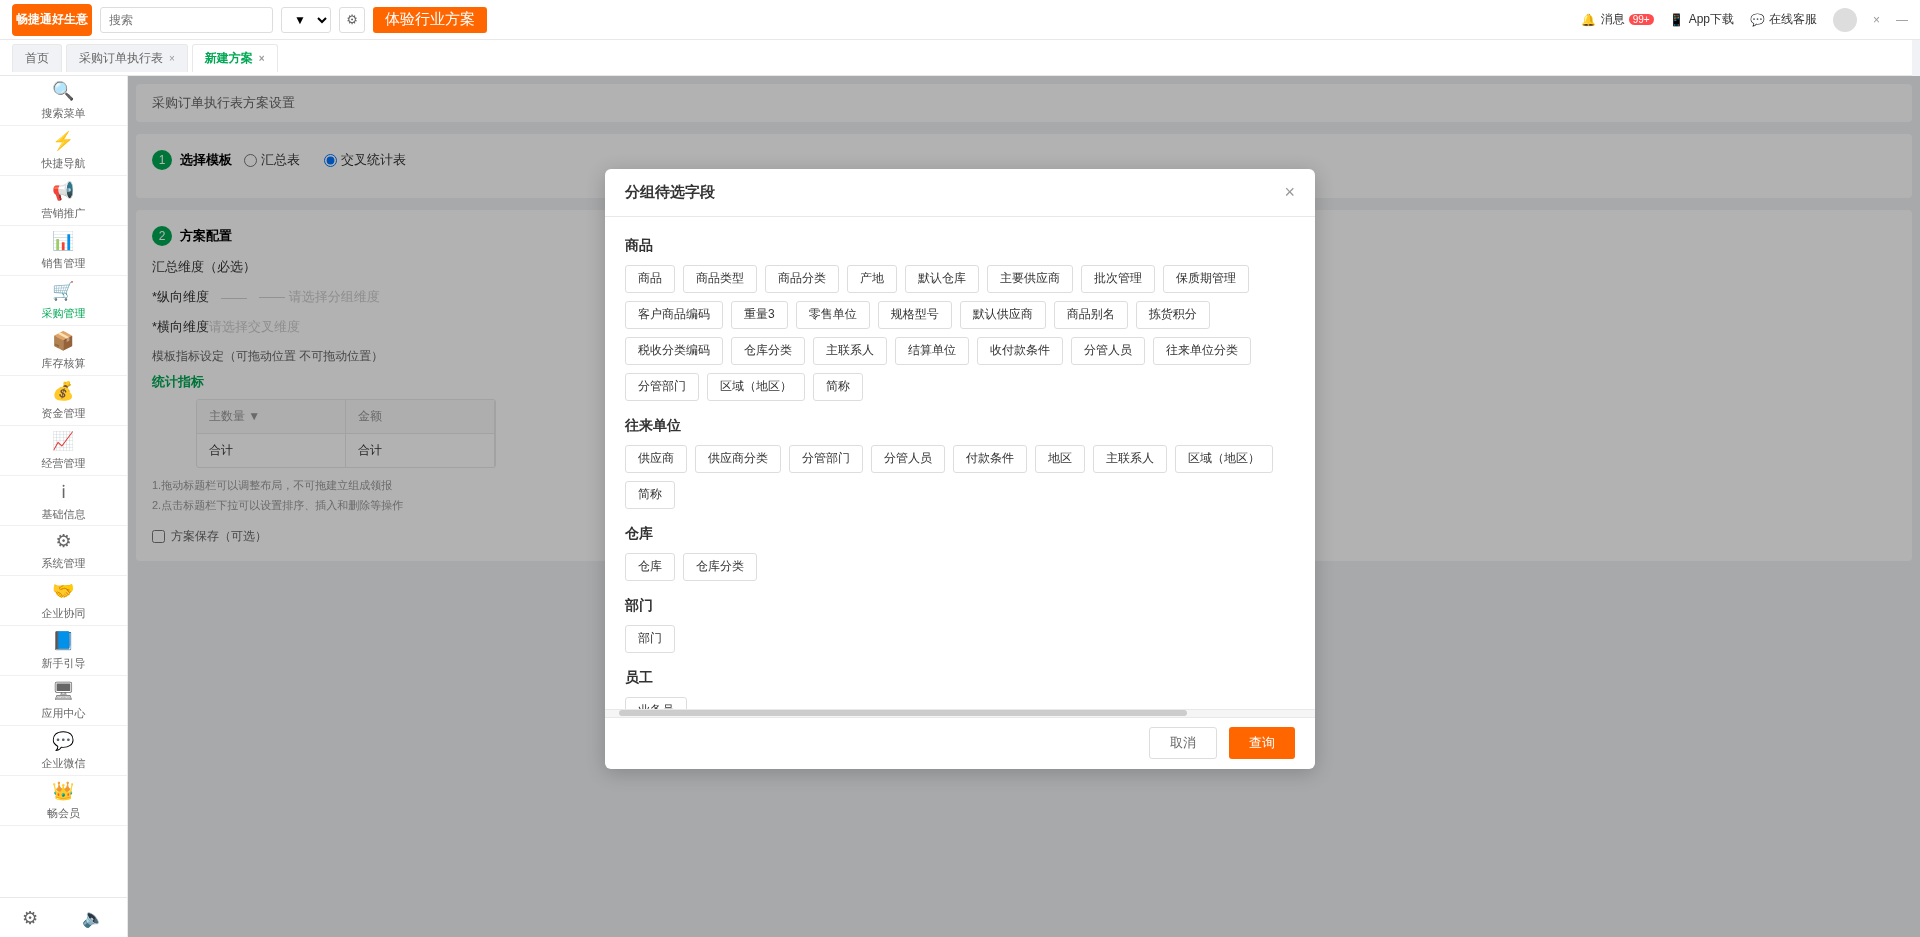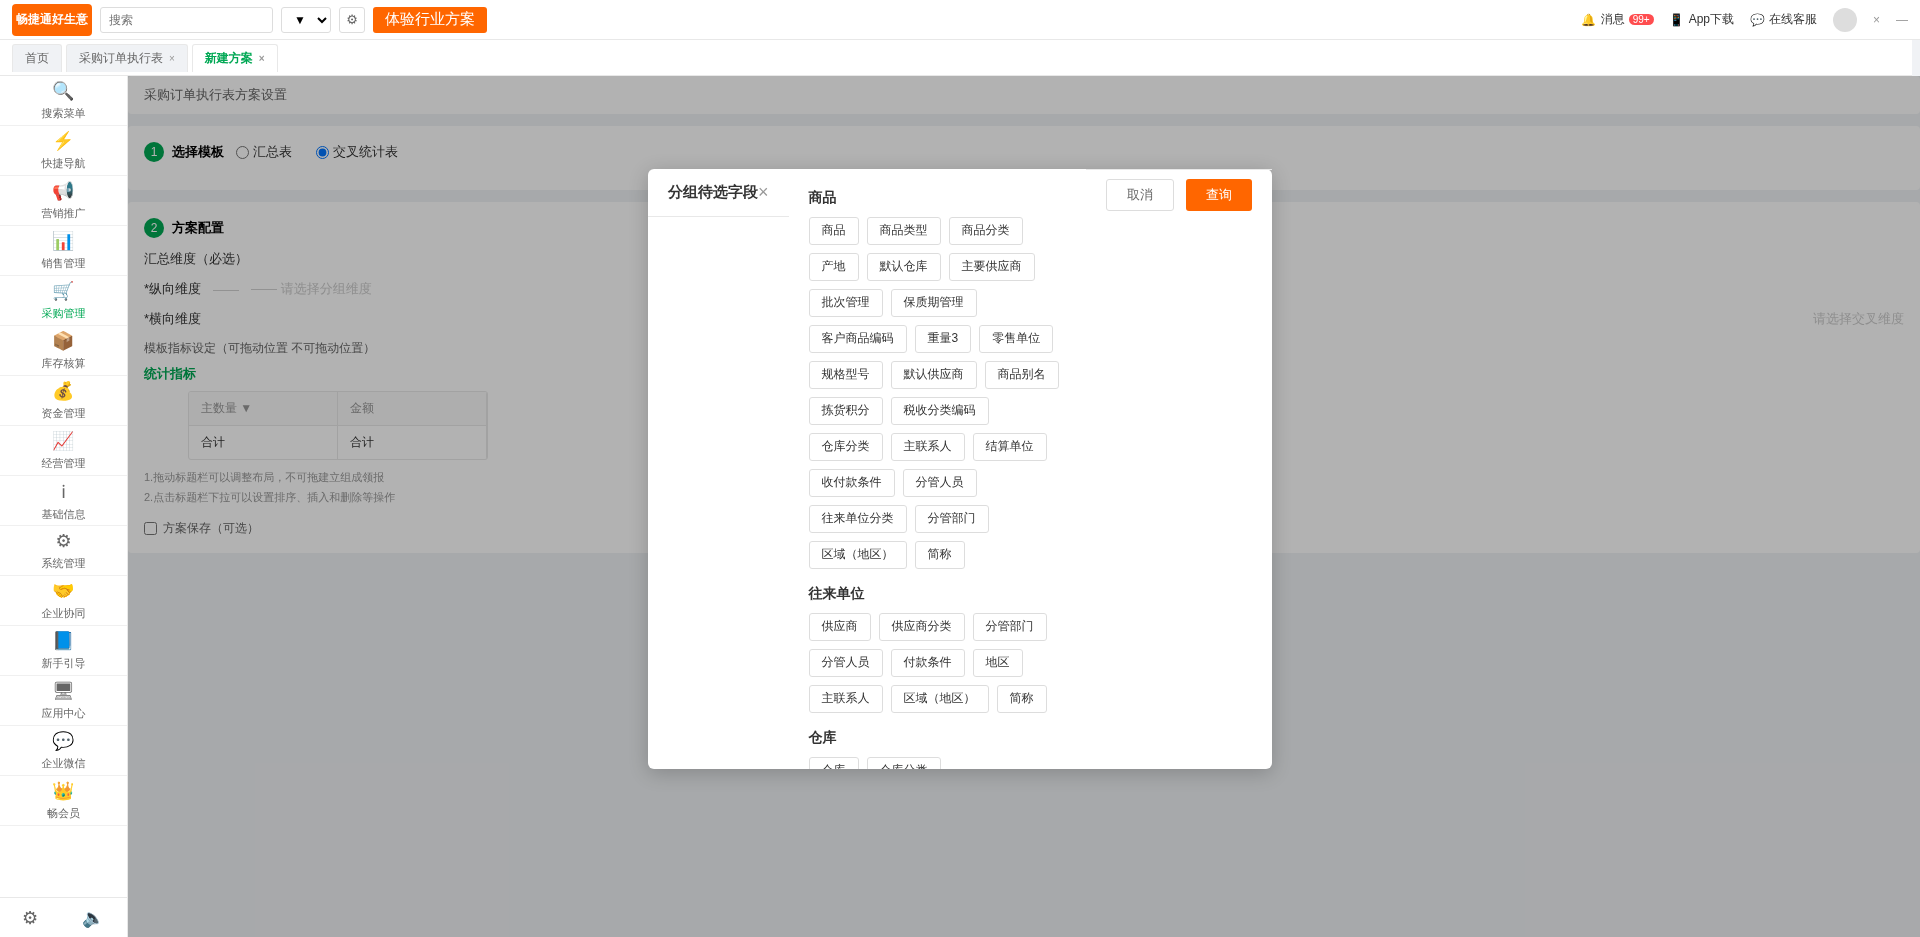--- a/index.html
+++ b/index.html
@@ -141,45 +141,45 @@
       border-bottom: 1px solid #f0f0f0;
     }
     .sidebar-item .icon { font-size: 18px; }
     .sidebar-item.active { color: #00a854; }
 
     
     .main {
       position: fixed;
       top: 76px; left: 128px; right: 0; bottom: 0;
       overflow: auto;
-      padding: 0;
+      padding: 8px;
       background: #f0f2f5;
     }
 
     
     .overlay {
       position: fixed;
       top: 76px; left: 128px; right: 0; bottom: 0;
       background: rgba(0,0,0,0.3);
       z-index: 200;
     }
 
     
     .modal {
       position: fixed;
       top: 50%; left: 50%;
       transform: translate(-50%, -50%);
-      width: 624px;
+      width: 710px;
       max-height: 600px;
       background: #fff;
       border-radius: 6px;
       box-shadow: 0 4px 20px rgba(0,0,0,0.2);
       z-index: 300;
       display: flex;
-      flex-direction: row;
+      flex-direction: column;
     }
     .modal-header {
       height: 48px;
       padding: 0 20px;
       display: flex; align-items: center; justify-content: space-between;
       border-bottom: 1px solid #e8e8e8;
       flex-shrink: 0;
     }
     .modal-title {
       font-size: 15px;
@@ -482,21 +482,21 @@
       <span style="font-weight:bold;">方案配置</span>
     </div>
     <div style="margin-bottom:12px; font-size:13px; color:#333;">
       <span>汇总维度（必选）</span>
     </div>
     <div style="display:flex; align-items:center; gap:12px; margin-bottom:12px;">
       <span style="color:#333; font-size:13px;">*纵向维度</span>
       <span style="color:#ccc;">——</span>
       <span style="color:#ccc; font-size:13px;">—— 请选择分组维度</span>
     </div>
-    <div style="display:flex; align-items:center; gap:0; margin-bottom:12px;justify-content:space-between;">
+    <div style="display:flex; align-items:center; gap:0; margin-bottom:12px;">
       <span style="color:#333; font-size:13px;">*横向维度</span>
       <span style="color:#ccc; font-size:13px;">请选择交叉维度</span>
     </div>
     <div style="font-size:12px; color:#666; margin-bottom:8px;">模板指标设定（可拖动位置  不可拖动位置）</div>
     <div style="font-size:13px; font-weight:bold; margin-bottom:8px; color:#00a854;">统计指标</div>
     <div class="table-wrap" style="max-width:300px;margin-left:44px;">
       <div class="table-head-row">
         <div class="table-head-cell">主数量 ▼</div>
         <div class="table-head-cell">金额</div>
       </div>

